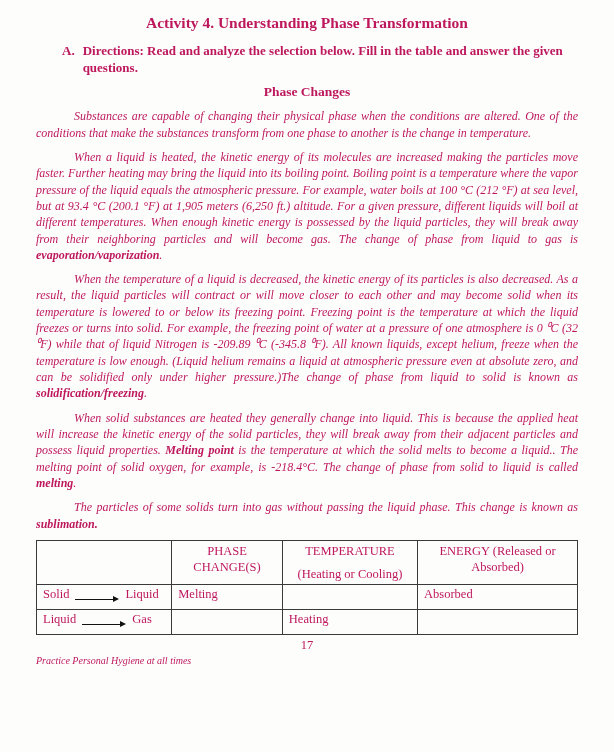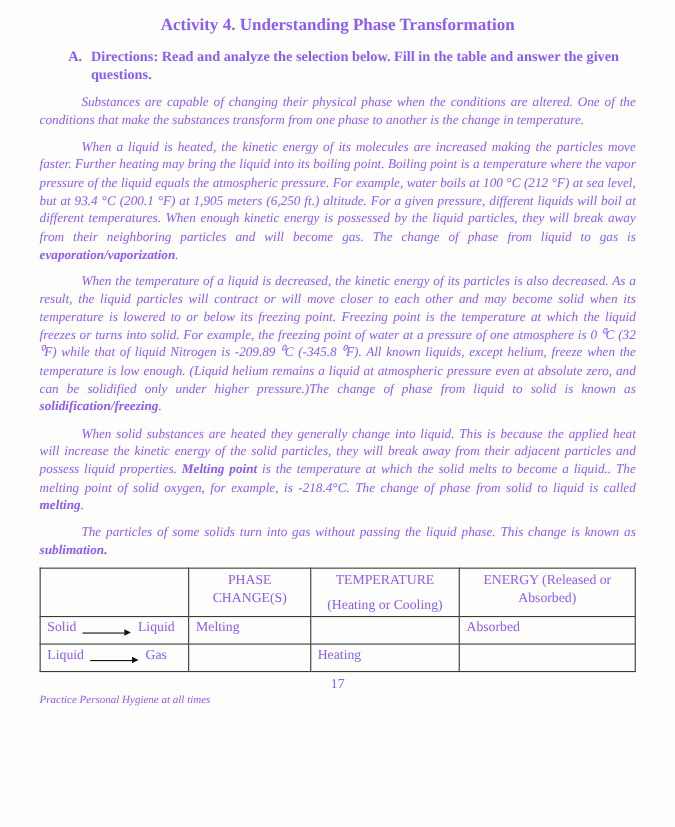--- a/index.html
+++ b/index.html
@@ -6,21 +6,21 @@
   .page {
     position: relative;
     width: 614px;
     height: 752px;
     margin: 0 auto;
     background: #fdfdfc;
     box-sizing: border-box;
     padding: 12px 36px 6px 36px;
     overflow: hidden;
     font-family: "Liberation Serif", serif;
-    color: #8b5cf6;
+    color: #be185d;
   }
   .doc-title {
     text-align: center;
     font-weight: bold;
     font-size: 15.5px;
     margin: 2px 0 10px 0;
   }
   .directions {
     display: flex;
     font-weight: bold;
@@ -89,20 +89,21 @@
 
 <div class="page">
 
   <div class="doc-title">Activity 4. Understanding Phase Transformation</div>
 
   <div class="directions">
     <span class="dir-label">A.</span>
     <span>Directions: Read and analyze the selection below. Fill in the table and answer the given questions.</span>
   </div>
 
+  <div class="section-heading">Phase Changes</div>
 
   <p class="body"><span>Substances are capable of changing their physical phase when the conditions are altered. One of the conditions that make the substances transform from one phase to another is the change in temperature.</span></p>
 
   <p class="body"><span>When a liquid is heated, the kinetic energy of its molecules are increased making the particles move faster. Further heating may bring the liquid into its boiling point. Boiling point is a temperature where the vapor pressure of the liquid equals the atmospheric pressure. For example, water boils at 100 °C (212 °F) at sea level, but at 93.4 °C (200.1 °F) at 1,905 meters (6,250 ft.) altitude. For a given pressure, different liquids will boil at different temperatures. When enough kinetic energy is possessed by the liquid particles, they will break away from their neighboring particles and will become gas. The change of phase from liquid to gas is </span><b>evaporation/vaporization</b><span>.</span></p>
 
   <p class="body"><span>When the temperature of a liquid is decreased, the kinetic energy of its particles is also decreased. As a result, the liquid particles will contract or will move closer to each other and may become solid when its temperature is lowered to or below its freezing point. Freezing point is the temperature at which the liquid freezes or turns into solid. For example, the freezing point of water at a pressure of one atmosphere is 0 ⁰C (32 ⁰F) while that of liquid Nitrogen is -209.89 ⁰C (-345.8 ⁰F). All known liquids, except helium, freeze when the temperature is low enough. (Liquid helium remains a liquid at atmospheric pressure even at absolute zero, and can be solidified only under higher pressure.)The change of phase from liquid to solid is known as </span><b>solidification/freezing</b><span>.</span></p>
 
   <p class="body"><span>When solid substances are heated they generally change into liquid. This is because the applied heat will increase the kinetic energy of the solid particles, they will break away from their adjacent particles and possess liquid properties.  </span><b>Melting point</b><span> is the temperature at which the solid melts to become a liquid.. The melting point of solid oxygen, for example, is -218.4°C. The change of phase from solid to liquid is called </span><b>melting</b><span>.</span></p>
 
   <p class="body"><span>The particles of some solids turn into gas without passing the liquid phase. This change is known as </span><b>sublimation.</b></p>

